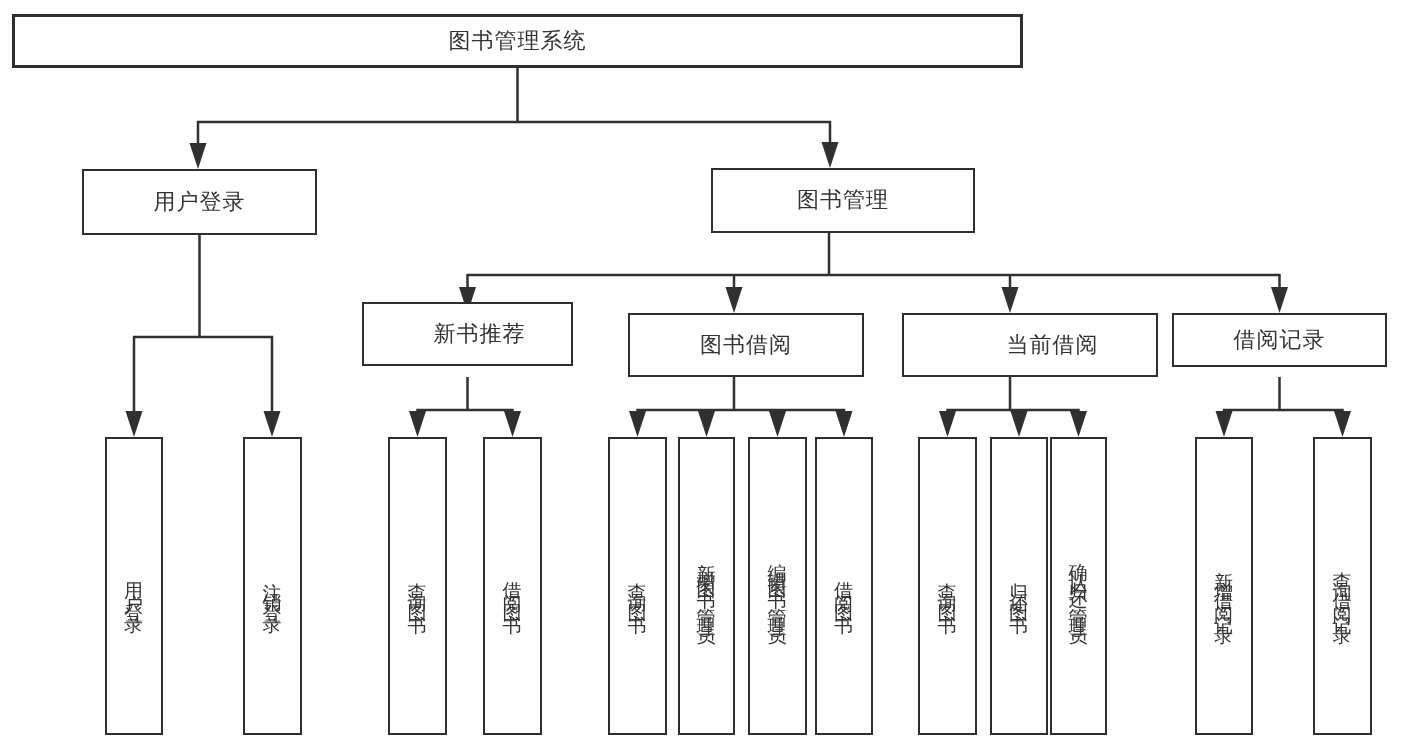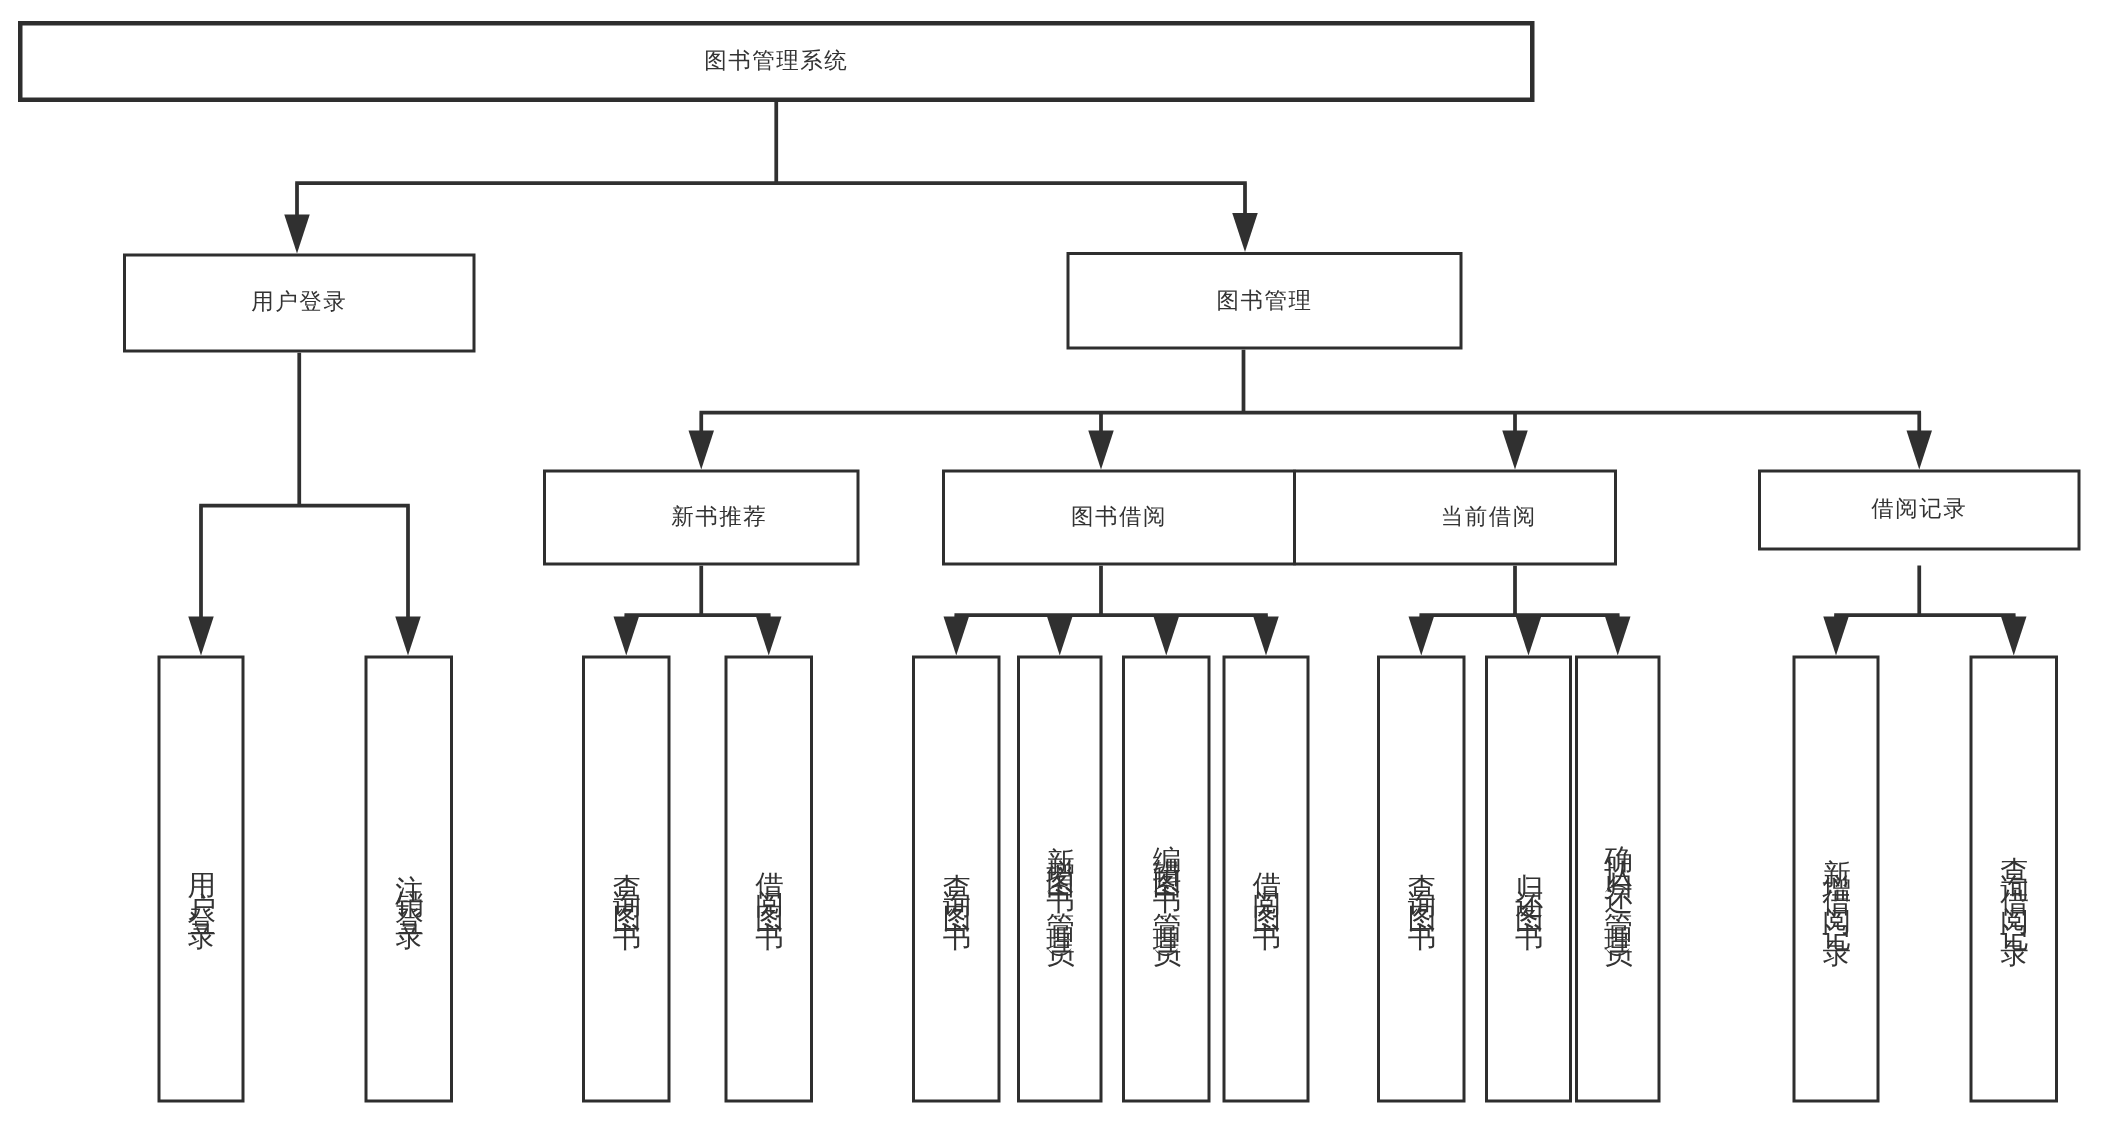--- a/index.html
+++ b/index.html
@@ -19,21 +19,21 @@
   .node {
     position: absolute;
     box-sizing: border-box;
     background: #ffffff;
     border: 2.5px solid #2e2e2e;
     color: #333333;
     display: flex;
     align-items: center;
     justify-content: center;
     text-align: center;
-    font-size: 15px;
+    font-size: 22px;
     letter-spacing: 1px;
     line-height: 1.2;
     z-index: 2;
   }
   .node.root { border-width: 3px; }
   .node.vert {
     writing-mode: vertical-rl;
     text-orientation: mixed;
     font-size: 19px;
     letter-spacing: 11px;
@@ -113,23 +113,23 @@
     <use href="#arrowhead" x="1078.5" y="437"></use>
     <use href="#arrowhead" x="1224" y="437"></use>
     <use href="#arrowhead" x="1342.5" y="437"></use>
   </svg>
 
   <div class="node root" style="left:12px; top:14px; width:1011px; height:54px;">图书管理系统</div>
 
   <div class="node" style="left:82px; top:169px; width:235px; height:66px;">用户登录</div>
   <div class="node" style="left:711px; top:168px; width:264px; height:65px;">图书管理</div>
 
-  <div class="node" style="left:362px; top:313px; width:211px; height:64px;padding-left:24px;">新书推荐</div>
+  <div class="node" style="left:362px; top:302px; width:211px; height:64px;padding-left:24px;">新书推荐</div>
   <div class="node" style="left:628px; top:313px; width:236px; height:64px;">图书借阅</div>
-  <div class="node" style="left:862px; top:313px; width:216px; height:64px;padding-left:45px;">当前借阅</div>
+  <div class="node" style="left:902px; top:313px; width:256px; height:64px;padding-left:45px;">当前借阅</div>
   <div class="node" style="left:1172px; top:313px; width:215px; height:54px;">借阅记录</div>
 
   <div class="node vert" style="left:105px; top:437px; width:58px; height:298px;">用户登录</div>
   <div class="node vert" style="left:243px; top:437px; width:59px; height:298px;">注销登录</div>
 
   <div class="node vert" style="left:388px; top:437px; width:59px; height:298px;">查询图书</div>
   <div class="node vert" style="left:483px; top:437px; width:59px; height:298px;">借阅图书</div>
 
   <div class="node vert" style="left:608px; top:437px; width:59px; height:298px;">查询图书</div>
   <div class="node vert long" style="left:678px; top:437px; width:57px; height:298px;">新增图书（管理员）</div>

